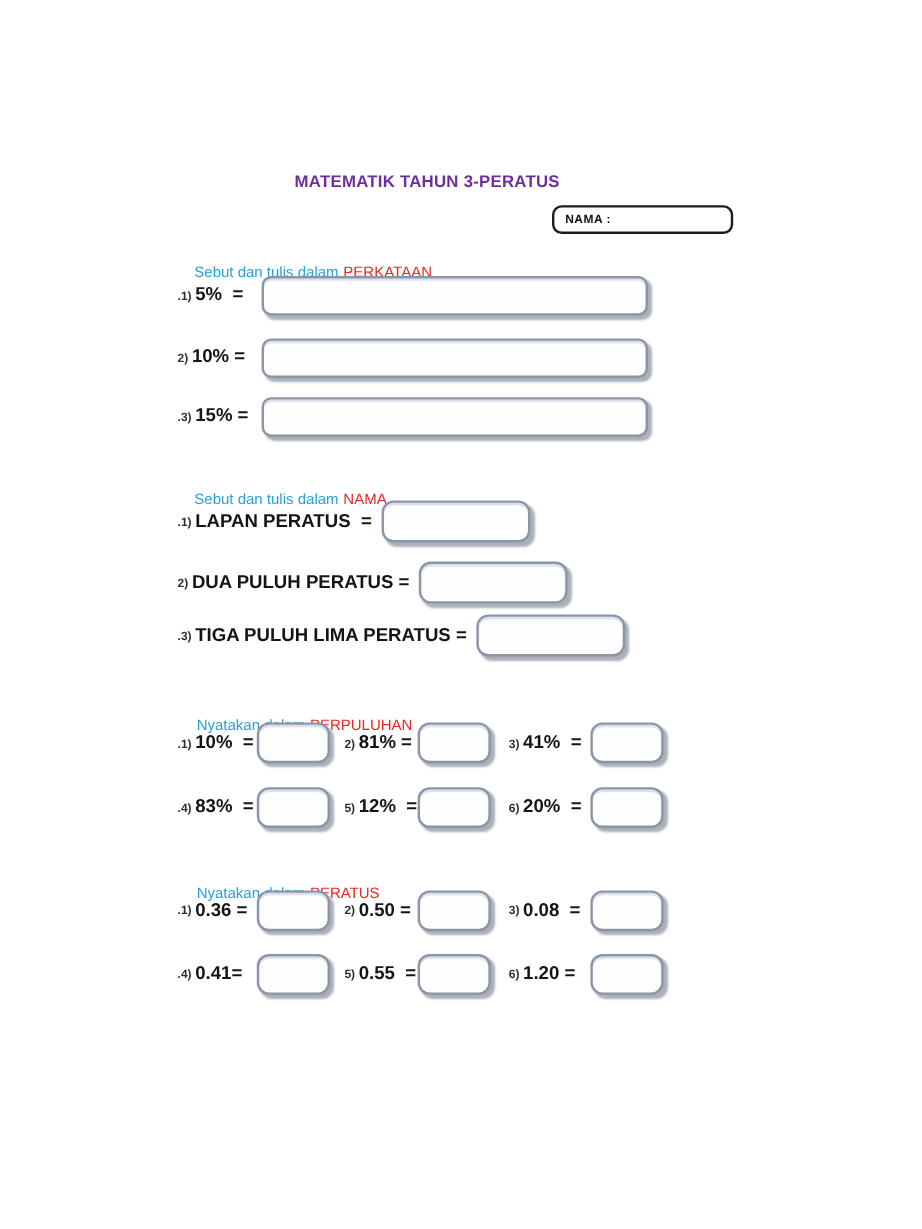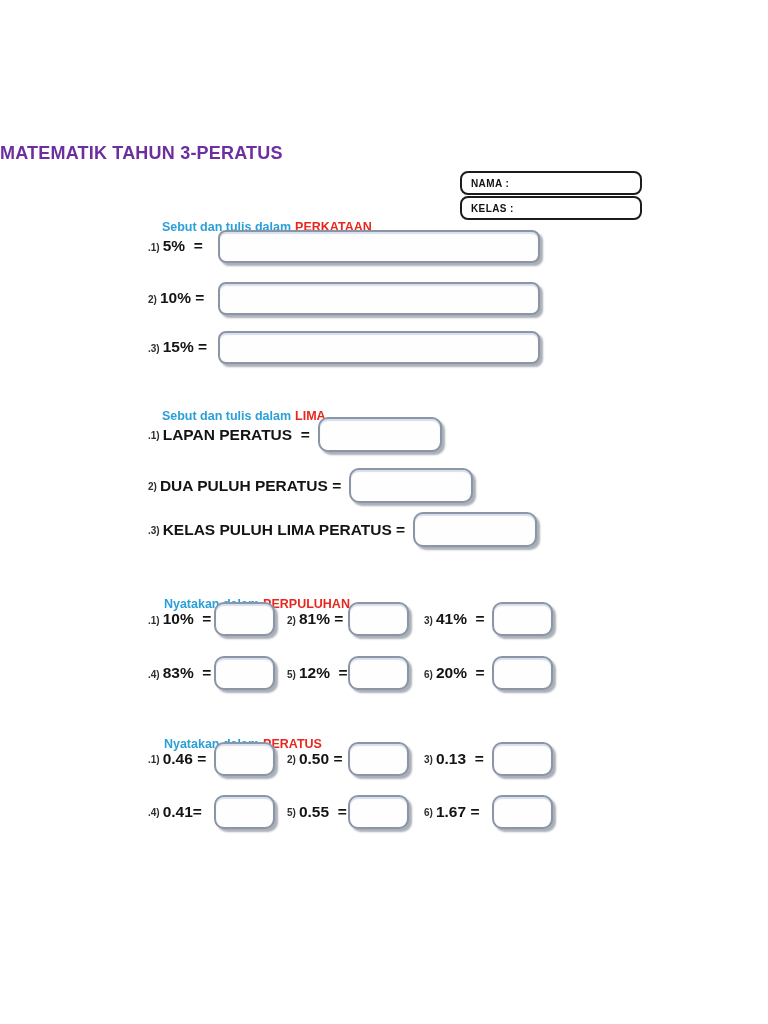--- a/index.html
+++ b/index.html
@@ -1,31 +1,31 @@
 <!DOCTYPE html>
 <html style="--title_purple: #6e2f9e; --heading_blue: #2aa0d8; --heading_red: #e8281e; --box_border: #8a95a6; --id_box_border: #1c1c1c;"><head>
 <meta charset="utf-8">
 <style>
   html,body{margin:0;padding:0;background:#ffffff;}
   .page{
     position:relative;width:768px;height:1024px;background:#ffffff;overflow:hidden;
     font-family:"Liberation Sans",sans-serif;color:#1b1b1b;
   }
   .title{
-    position:absolute;top:143px;left:0;width:712px;text-align:left;
-    font-size:18px;font-weight:700;letter-spacing:.2px;
+    position:absolute;top:143px;left:0;width:712px;text-align:center;
+    font-size:14px;font-weight:700;letter-spacing:.2px;
     color:var(--title_purple,#6e2f9e);
   }
   .id-box{
-    position:absolute;left:460px;width:182px;height:24px;background:#fff;
+    position:absolute;left:460px;width:151px;height:24px;background:#fff;
     border:2px solid var(--id_box_border,#1c1c1c);border-radius:8px;
     display:flex;align-items:center;padding-left:9px;box-sizing:border-box;
   }
   .id-label{font-size:10px;font-weight:700;letter-spacing:.4px;color:#111;}
-  .heading{position:absolute;font-size:12.5px;font-weight:700;white-space:pre;}
+  .heading{position:absolute;font-size:12.5px;font-weight:400;white-space:pre;}
   .hb{color:var(--heading_blue,#2aa0d8);}
   .hr{color:var(--heading_red,#e8281e);margin-left:4px;}
   .row{position:absolute;left:148px;display:flex;align-items:center;}
   .q{display:flex;align-items:center;white-space:pre;}
   .pfx{font-size:10px;font-weight:600;color:#2e2e2e;margin-right:3px;position:relative;top:1px;}
   .val{font-size:15.5px;font-weight:700;color:#141414;white-space:pre;}
   .abox{
     background:#fefefe;
     border:2px solid var(--box_border,#8a95a6);
     box-sizing:border-box;
@@ -48,55 +48,52 @@
 </head>
 <body>
 
 <div class="page">
 
   <div class="title">MATEMATIK TAHUN 3-PERATUS</div>
 
   <div class="id-box" style="top:171px">
     <span class="id-label">NAMA :</span>
   </div>
-  <div class="id-box" style="top:196px">
-    <span class="id-label">KELAS :</span>
-  </div>
 
   <div class="heading" style="left:148px;top:206px">
     <span class="hb">Sebut dan tulis dalam</span><span class="hr">PERKATAAN</span>
   </div>
 
   <div class="row h34" style="top:229px">
     <div class="q s1q"><span class="pfx">.1)</span><span class="val">5%  =</span></div>
     <div class="abox s1box"></div>
   </div>
   <div class="row h34" style="top:281px">
     <div class="q s1q"><span class="pfx">2)</span><span class="val">10% =</span></div>
     <div class="abox s1box"></div>
   </div>
   <div class="row h34" style="top:330px">
     <div class="q s1q"><span class="pfx">.3)</span><span class="val">15% =</span></div>
     <div class="abox s1box"></div>
   </div>
 
   <div class="heading" style="left:148px;top:395px">
-    <span class="hb">Sebut dan tulis dalam</span><span class="hr">LIMA</span>
+    <span class="hb">Sebut dan tulis dalam</span><span class="hr">NAMA</span>
   </div>
 
   <div class="row h35" style="top:417px">
     <div class="q"><span class="pfx">.1)</span><span class="val">LAPAN PERATUS  =</span></div>
     <div class="abox s2box"></div>
   </div>
   <div class="row h35" style="top:468px">
     <div class="q"><span class="pfx">2)</span><span class="val">DUA PULUH PERATUS =</span></div>
     <div class="abox s2box"></div>
   </div>
   <div class="row h35" style="top:512px">
-    <div class="q"><span class="pfx">.3)</span><span class="val">KELAS PULUH LIMA PERATUS =</span></div>
+    <div class="q"><span class="pfx">.3)</span><span class="val">TIGA PULUH LIMA PERATUS =</span></div>
     <div class="abox s2box"></div>
   </div>
 
   <div class="heading" style="left:150px;top:583px">
     <span class="hb">Nyatakan dalam</span><span class="hr">PERPULUHAN</span>
   </div>
 
   <div class="row h34" style="top:602px">
     <div class="cell c1">
       <div class="q w1"><span class="pfx">.1)</span><span class="val">10%  =</span></div>
@@ -125,40 +122,40 @@
       <div class="abox sbox"></div>
     </div>
   </div>
 
   <div class="heading" style="left:150px;top:723px">
     <span class="hb">Nyatakan dalam</span><span class="hr">PERATUS</span>
   </div>
 
   <div class="row h35" style="top:741px">
     <div class="cell c1">
-      <div class="q w1"><span class="pfx">.1)</span><span class="val">0.46 =</span></div>
+      <div class="q w1"><span class="pfx">.1)</span><span class="val">0.36 =</span></div>
       <div class="abox sbox"></div>
     </div>
     <div class="cell c2">
       <div class="q w2"><span class="pfx">2)</span><span class="val">0.50 =</span></div>
       <div class="abox sbox"></div>
     </div>
     <div class="cell c3">
-      <div class="q w3"><span class="pfx">3)</span><span class="val">0.13  =</span></div>
+      <div class="q w3"><span class="pfx">3)</span><span class="val">0.08  =</span></div>
       <div class="abox sbox"></div>
     </div>
   </div>
   <div class="row h35" style="top:794px">
     <div class="cell c1">
       <div class="q w1"><span class="pfx">.4)</span><span class="val">0.41=</span></div>
       <div class="abox sbox"></div>
     </div>
     <div class="cell c2">
       <div class="q w2"><span class="pfx">5)</span><span class="val">0.55  =</span></div>
       <div class="abox sbox"></div>
     </div>
     <div class="cell c3">
-      <div class="q w3"><span class="pfx">6)</span><span class="val">1.67 =</span></div>
+      <div class="q w3"><span class="pfx">6)</span><span class="val">1.20 =</span></div>
       <div class="abox sbox"></div>
     </div>
   </div>
 
 </div>
 
 </body></html>

